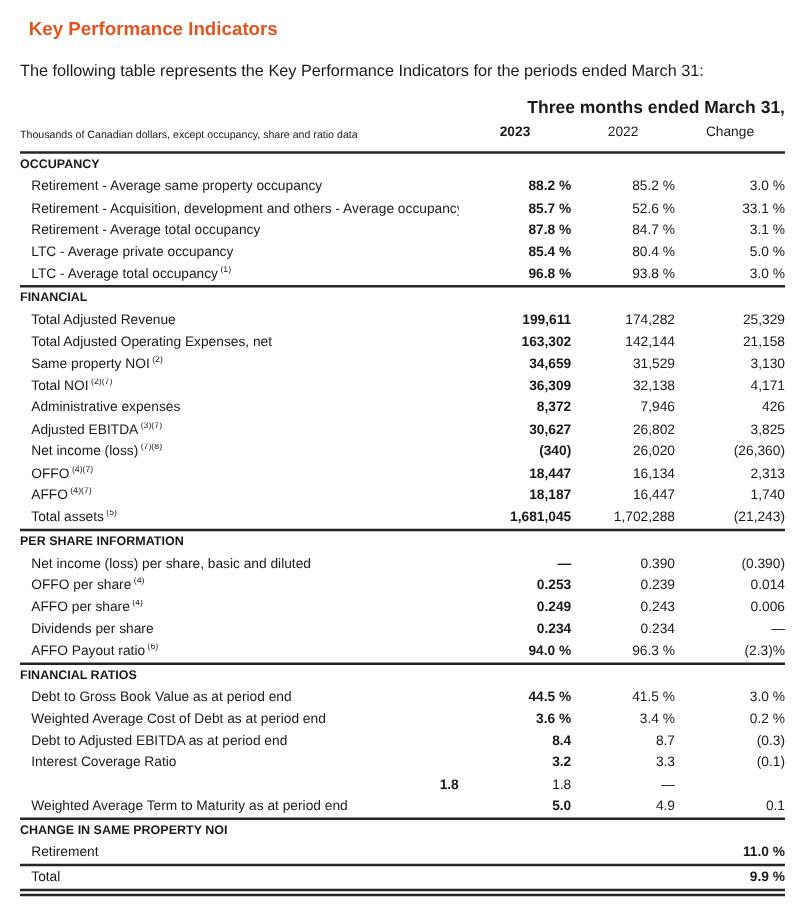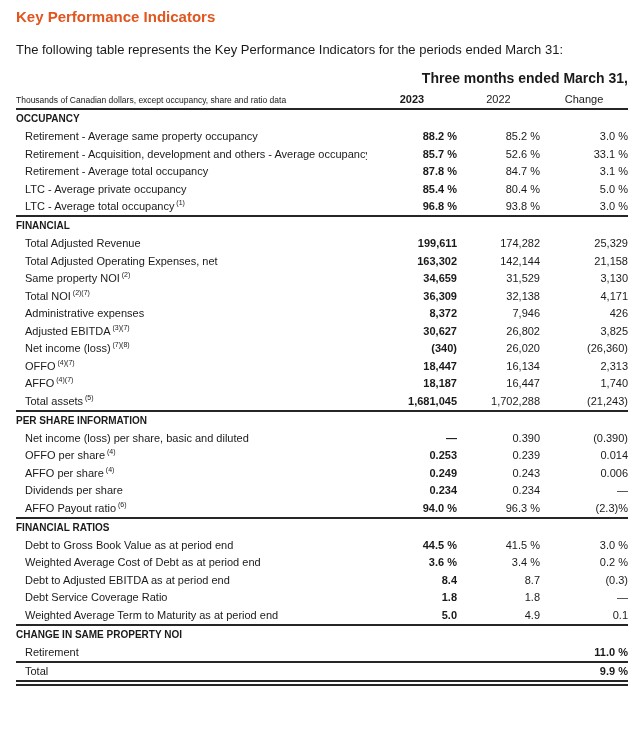--- a/index.html
+++ b/index.html
@@ -6,32 +6,32 @@
   .page {
     width: 640px; height: 729px; box-sizing: border-box;
     padding: 8px 12px 0 16px;
     background: #ffffff;
     font-family: "Liberation Sans", sans-serif;
     color: #1a1a1a;
     overflow: hidden;
   }
   .title {
     font-size: 15px; font-weight: 700; color: #e2551e;
-    margin: 0; line-height: 18px;
+    margin: 7px; line-height: 18px;
   }
   .intro { font-size: 13px; margin-top: 17px; line-height: 14px; }
   .period-header {
     font-size: 14px; font-weight: 700; text-align: right;
     margin-top: 14px; line-height: 14px;
   }
   .head-row {
     display: grid; grid-template-columns: 1fr 90px 83px 88px;
     align-items: end;
     border-bottom: 2px solid #262626;
-    padding-bottom: 2px; margin-top: 8px;
+    padding-bottom: 8px; margin-top: 8px;
   }
   .units-note { font-size: 8.5px; line-height: 11px; }
   .col-h { font-size: 11px; text-align: center; line-height: 13px; }
   .col-h.bold { font-weight: 700; }
 
   .section { border-bottom: 2px solid #262626; }
   .section.double-bottom { border-bottom: none; }
   .section.double-bottom::after {
     content: ""; display: block; height: 2px;
     border-top: 2px solid #262626; border-bottom: 2px solid #262626;
@@ -209,21 +209,26 @@
           <div class="cell val c2">3.4 %</div>
           <div class="cell val c3">0.2 %</div>
         </div>
         <div class="trow">
           <div class="cell label">Debt to Adjusted EBITDA as at period end</div>
           <div class="cell val c1">8.4</div>
           <div class="cell val c2">8.7</div>
           <div class="cell val c3">(0.3)</div>
         </div>
         <div class="trow">
-          <div class="cell label">Debt Service Coverage Ratio</div>
+          <div class="cell label">Interest Coverage Ratio</div>
+          <div class="cell val c1">3.2</div>
+          <div class="cell val c2">3.3</div>
+          <div class="cell val c3">(0.1)</div>
+        </div>
+        <div class="trow">
           <div class="cell val c1">1.8</div>
           <div class="cell val c2">1.8</div>
           <div class="cell val c3">—</div>
         </div>
         <div class="trow">
           <div class="cell label">Weighted Average Term to Maturity as at period end</div>
           <div class="cell val c1">5.0</div>
           <div class="cell val c2">4.9</div>
           <div class="cell val c3">0.1</div>
         </div>

